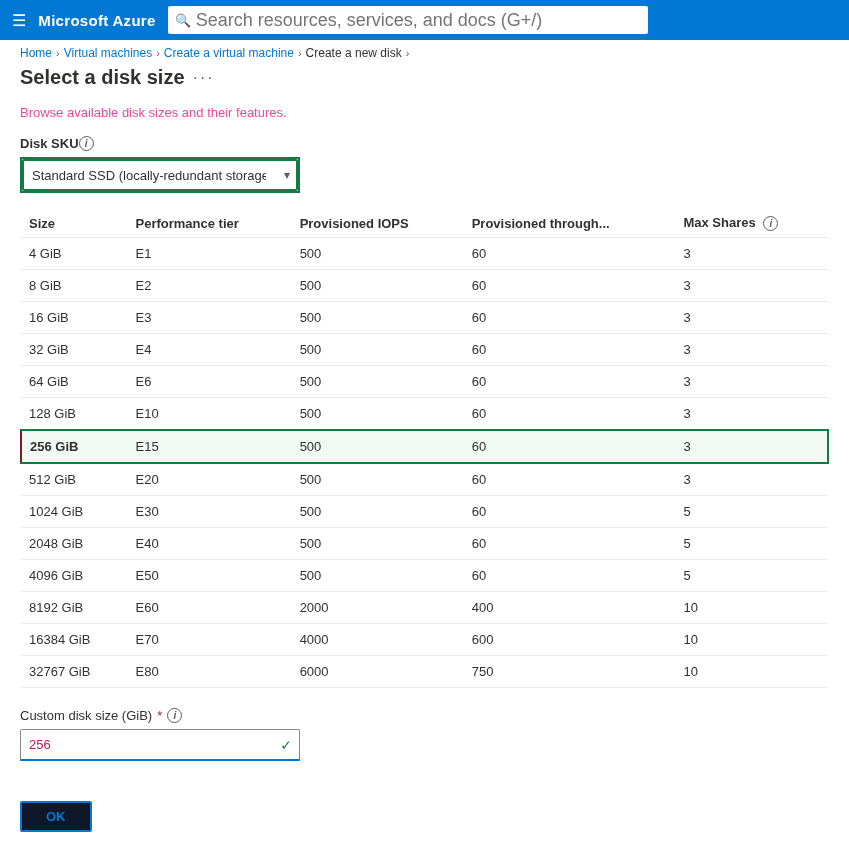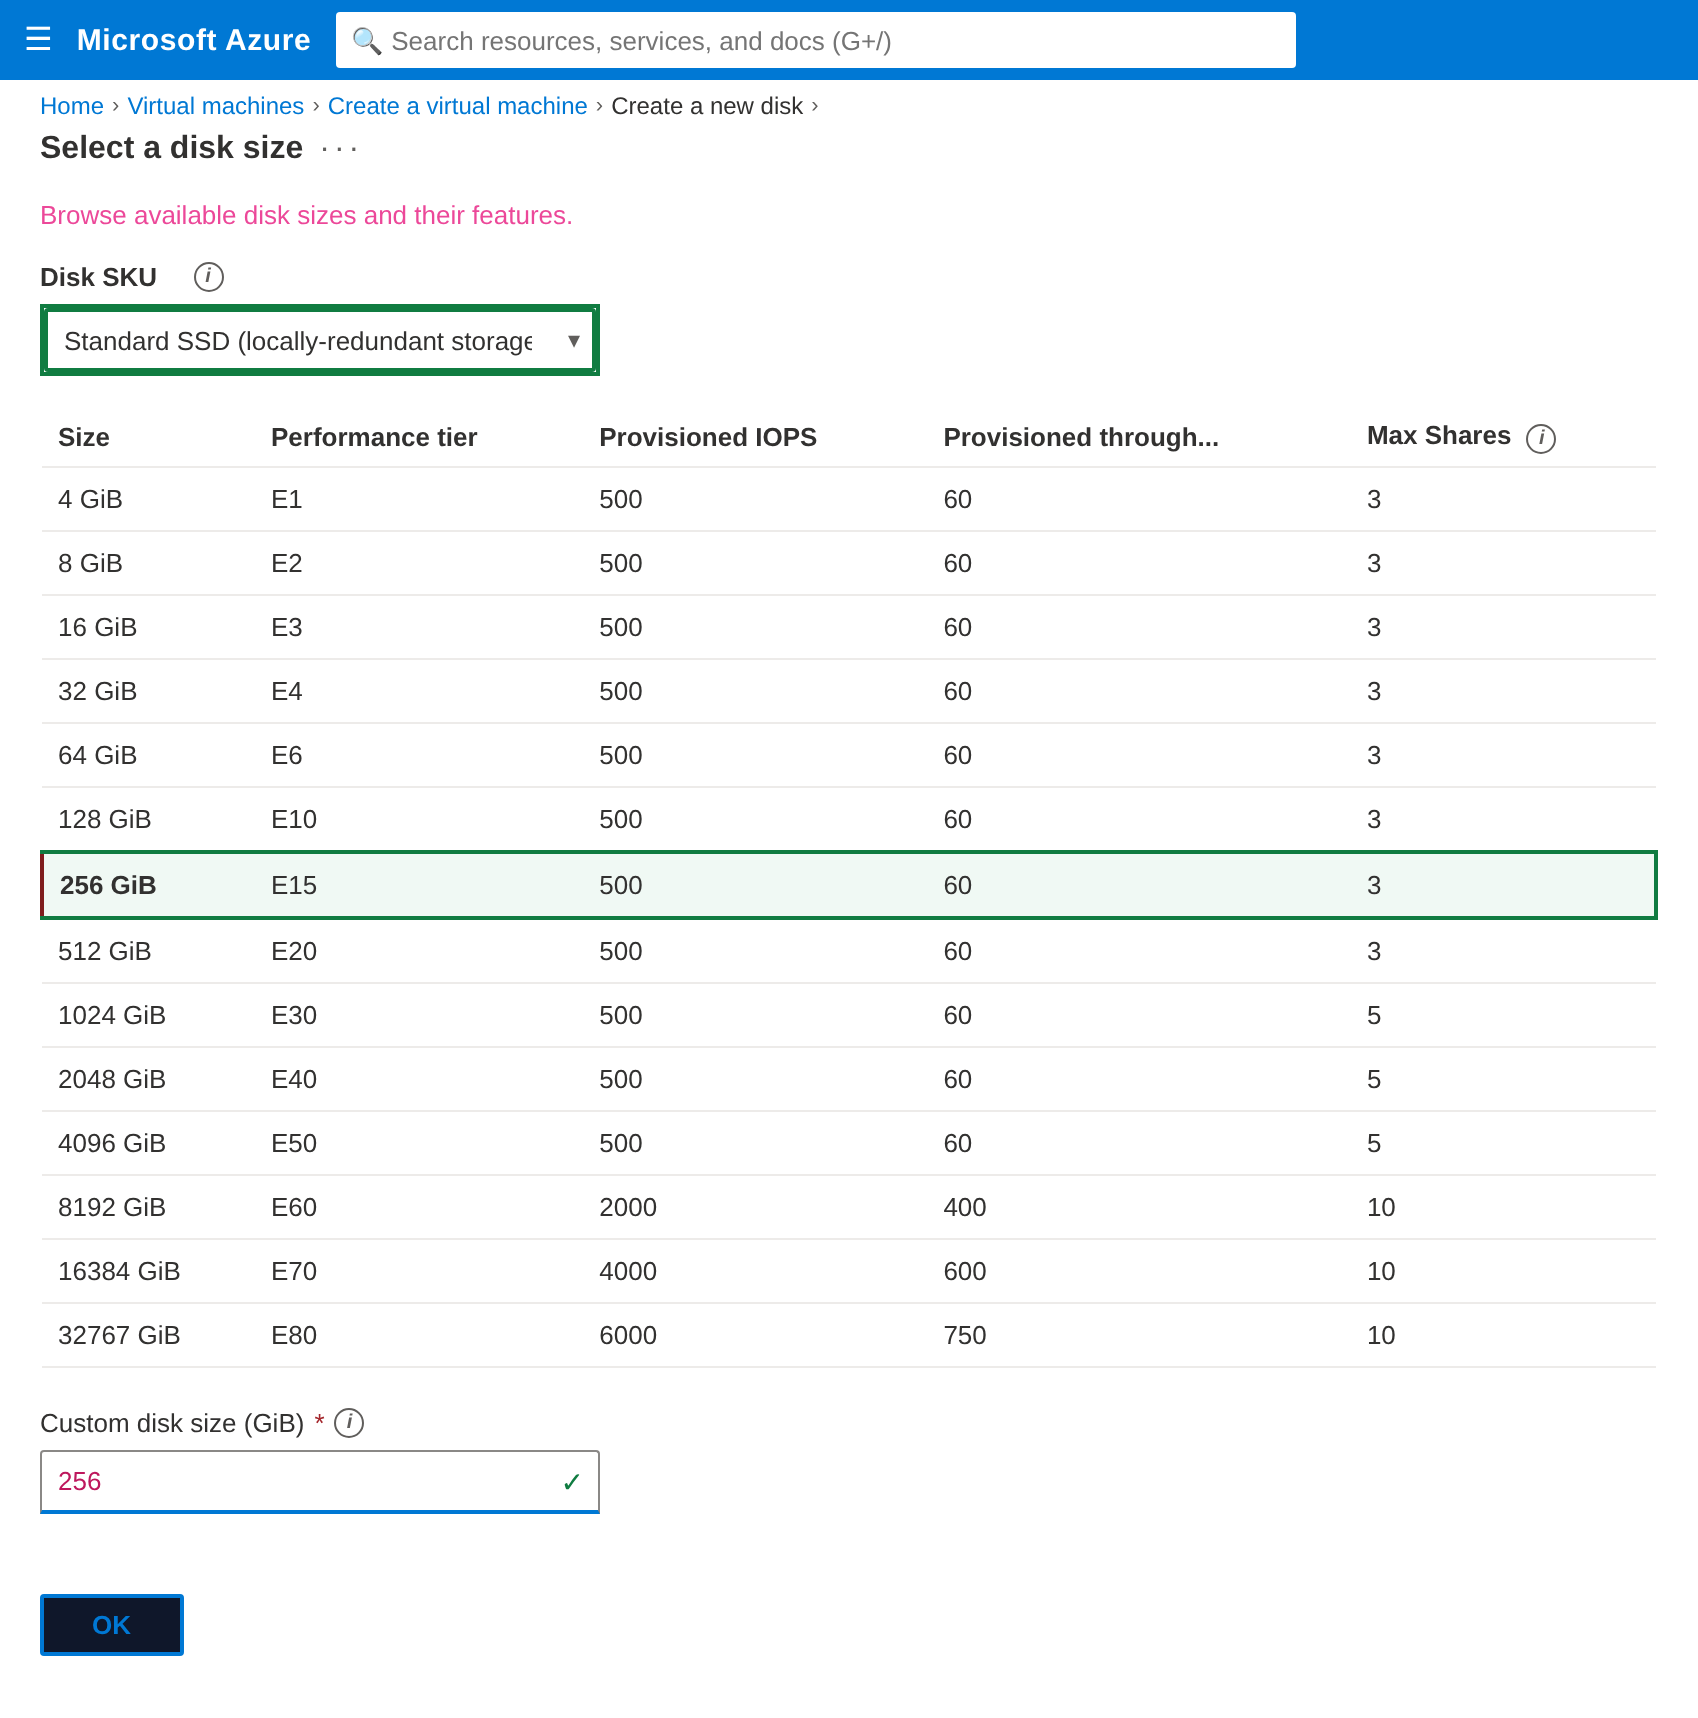--- a/index.html
+++ b/index.html
@@ -27,21 +27,21 @@
       font-weight: 600;
       letter-spacing: 0.3px;
     }
     .topbar-search {
       flex: 1;
       height: 28px;
       border: none;
       border-radius: 2px;
       background: #fff;
       padding: 0 10px 0 28px;
-      font-size: 13px;
+      font-size: 18px;
       color: #605e5c;
       outline: none;
       max-width: 480px;
     }
     .topbar-search-wrap {
       position: relative;
       display: flex;
       align-items: center;
       flex: 1;
       max-width: 480px;
@@ -74,21 +74,21 @@
     .page-content {
       padding: 0 20px 20px 20px;
     }
     .page-title-row {
       display: flex;
       align-items: center;
       gap: 8px;
       margin-bottom: 16px;
     }
     .page-title {
-      font-size: 16px;
+      font-size: 20px;
       font-weight: 600;
       color: #323130;
     }
     .page-title-ellipsis {
       font-size: 16px;
       color: #605e5c;
       cursor: pointer;
       letter-spacing: 2px;
     }
     .description {
@@ -97,21 +97,21 @@
       margin-bottom: 16px;
     }
 
     
     .field-label {
       font-size: 13px;
       font-weight: 600;
       margin-bottom: 6px;
       display: flex;
       align-items: center;
-      gap: 18px;
+      gap: 0;
     }
     .info-icon {
       display: inline-flex;
       align-items: center;
       justify-content: center;
       width: 15px;
       height: 15px;
       border: 1px solid #605e5c;
       border-radius: 50%;
       font-size: 10px;

